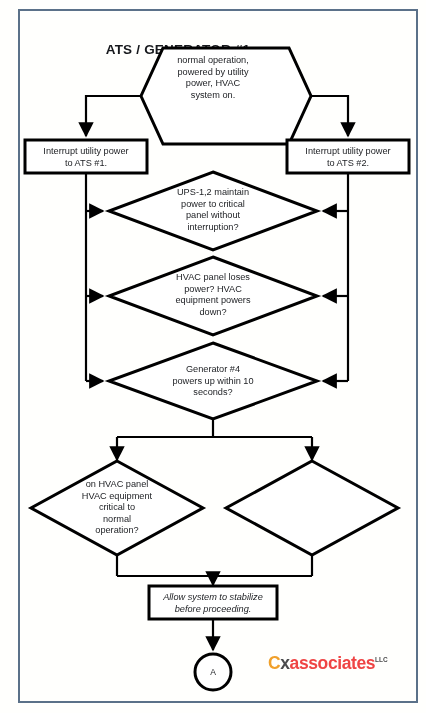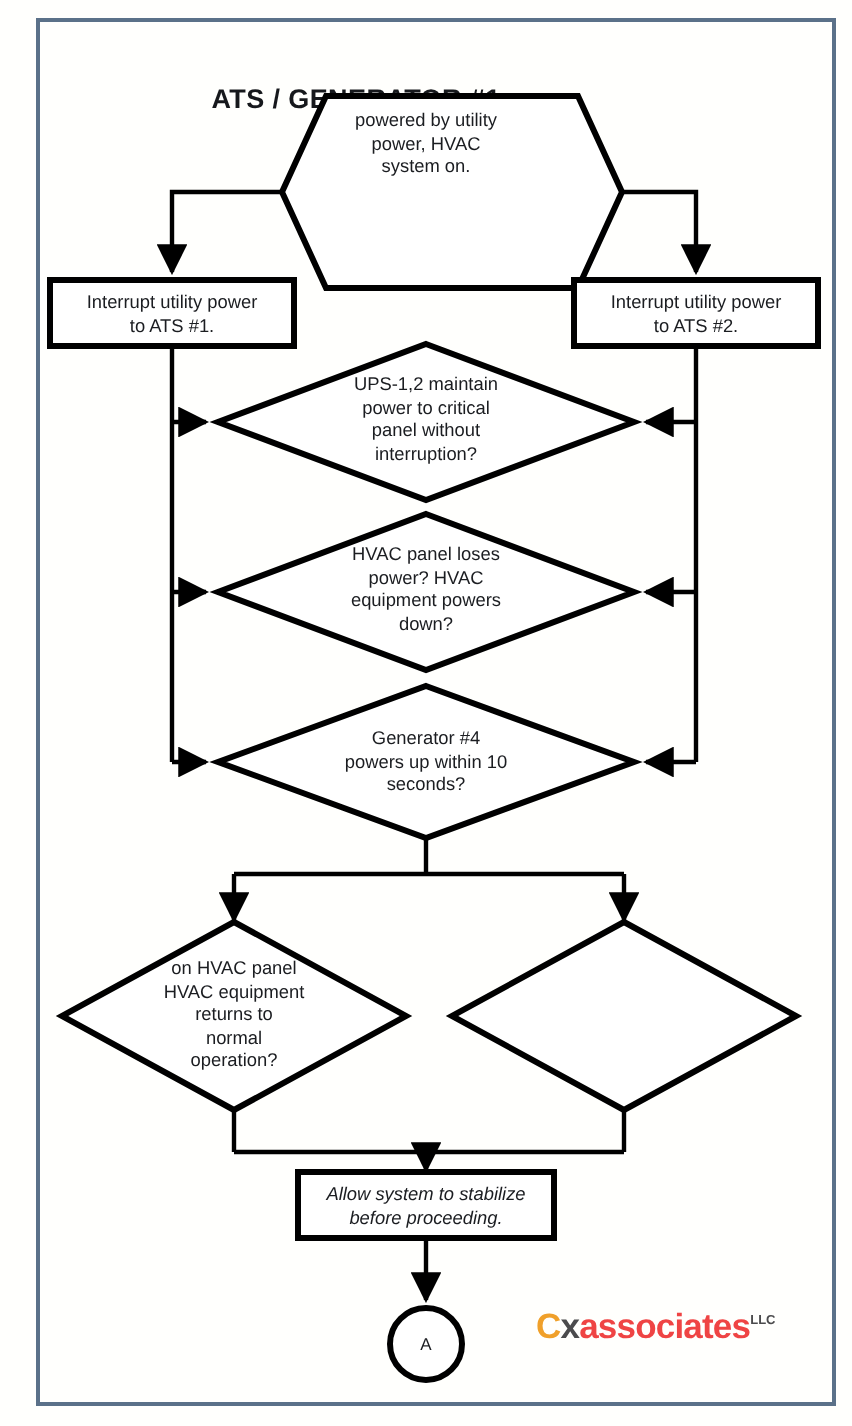--- a/index.html
+++ b/index.html
@@ -73,20 +73,21 @@
       <path d="M 213,576 L 213,585" marker-end="url(#arrow)"></path>
 
       <rect x="149" y="586" width="128" height="33" fill="#fff" stroke-width="3"></rect>
 
       <path d="M 213,619 L 213,650" marker-end="url(#arrow)"></path>
       <circle cx="213" cy="672" r="18" fill="#fff" stroke-width="3"></circle>
     </g>
   </svg>
 
   <div class="nodetext" style="left:152px;top:55px;width:122px;">
+    <div>normal operation,</div>
     <div>powered by utility</div>
     <div>power, HVAC</div>
     <div>system on.</div>
   </div>
 
   <div class="nodetext" style="left:27px;top:146px;width:118px;">
     <div>Interrupt utility power</div>
     <div>to ATS #1.</div>
   </div>
 
@@ -111,21 +112,21 @@
 
   <div class="nodetext" style="left:148px;top:364px;width:130px;">
     <div>Generator #4</div>
     <div>powers up within 10</div>
     <div>seconds?</div>
   </div>
 
   <div class="nodetext" style="left:62px;top:479px;width:110px;">
     <div>on HVAC panel</div>
     <div>HVAC equipment</div>
-    <div>returns to</div>
+    <div>critical to</div>
     <div>normal</div>
     <div>operation?</div>
   </div>
 
 
   <div class="nodetext" style="left:151px;top:592px;width:124px;font-style:italic;">
     <div>Allow system to stabilize</div>
     <div>before proceeding.</div>
   </div>
 

